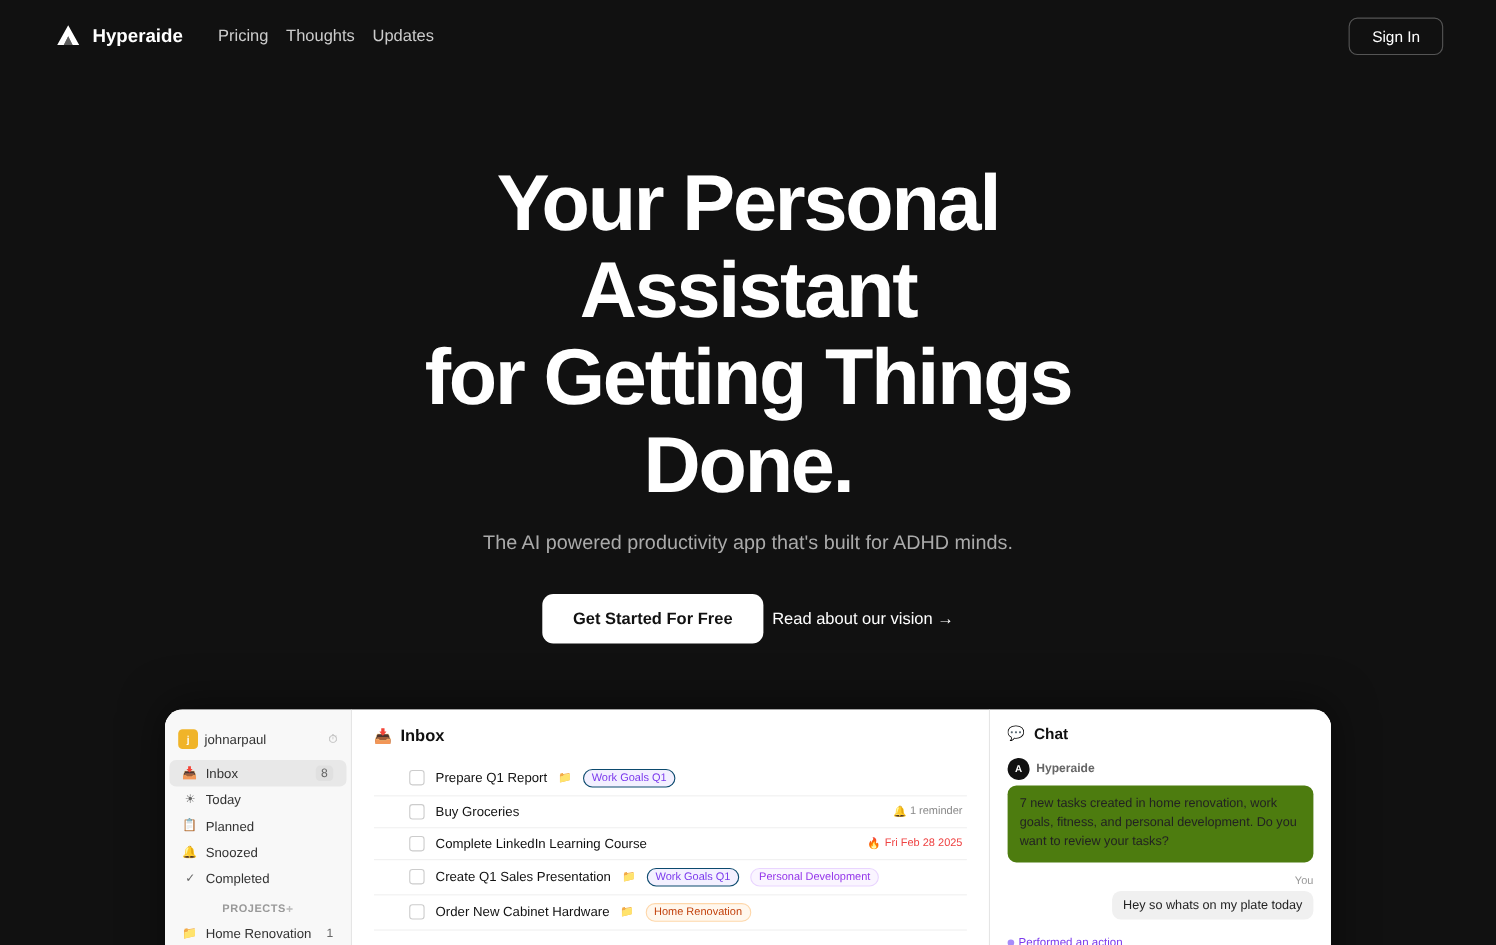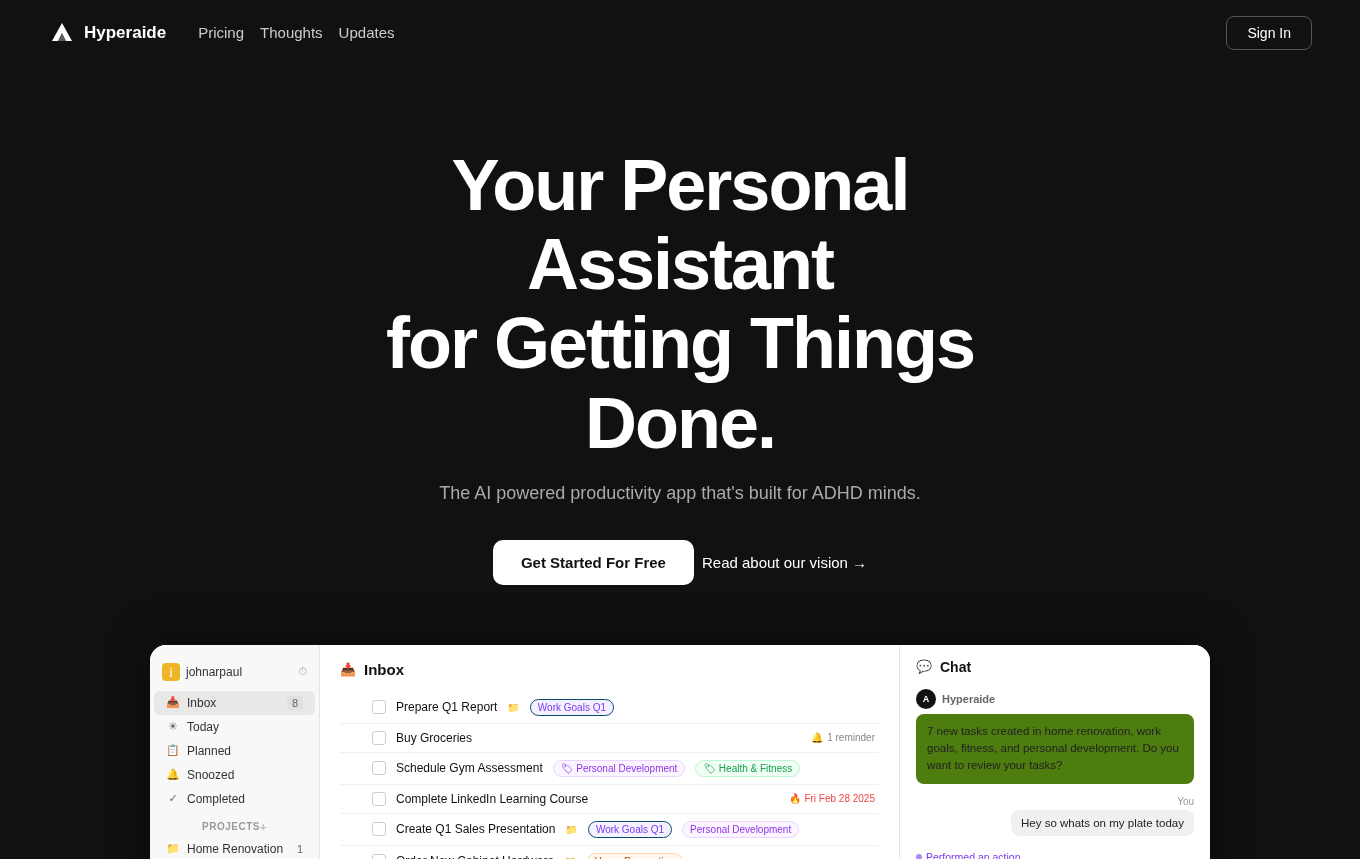--- a/index.html
+++ b/index.html
@@ -470,28 +470,20 @@
         <div class="task-left">
           <div class="task-checkbox"></div>
           <span class="task-name">Buy Groceries</span>
         </div>
         <div class="task-reminder">
           <span>🔔</span>
           <span>1 reminder</span>
         </div>
       </div>
 
-      <div class="task-row">
-        <div class="task-left">
-          <div class="task-checkbox"></div>
-          <span class="task-name">Schedule Gym Assessment</span>
-          <span class="task-tag tag-personal">🏷 Personal Development</span>
-          <span class="task-tag tag-health">🏷 Health &amp; Fitness</span>
-        </div>
-      </div>
 
       <div class="task-row">
         <div class="task-left">
           <div class="task-checkbox"></div>
           <span class="task-name">Complete LinkedIn Learning Course</span>
         </div>
         <div class="task-date">
           <span>🔥</span>
           <span>Fri Feb 28 2025</span>
         </div>

